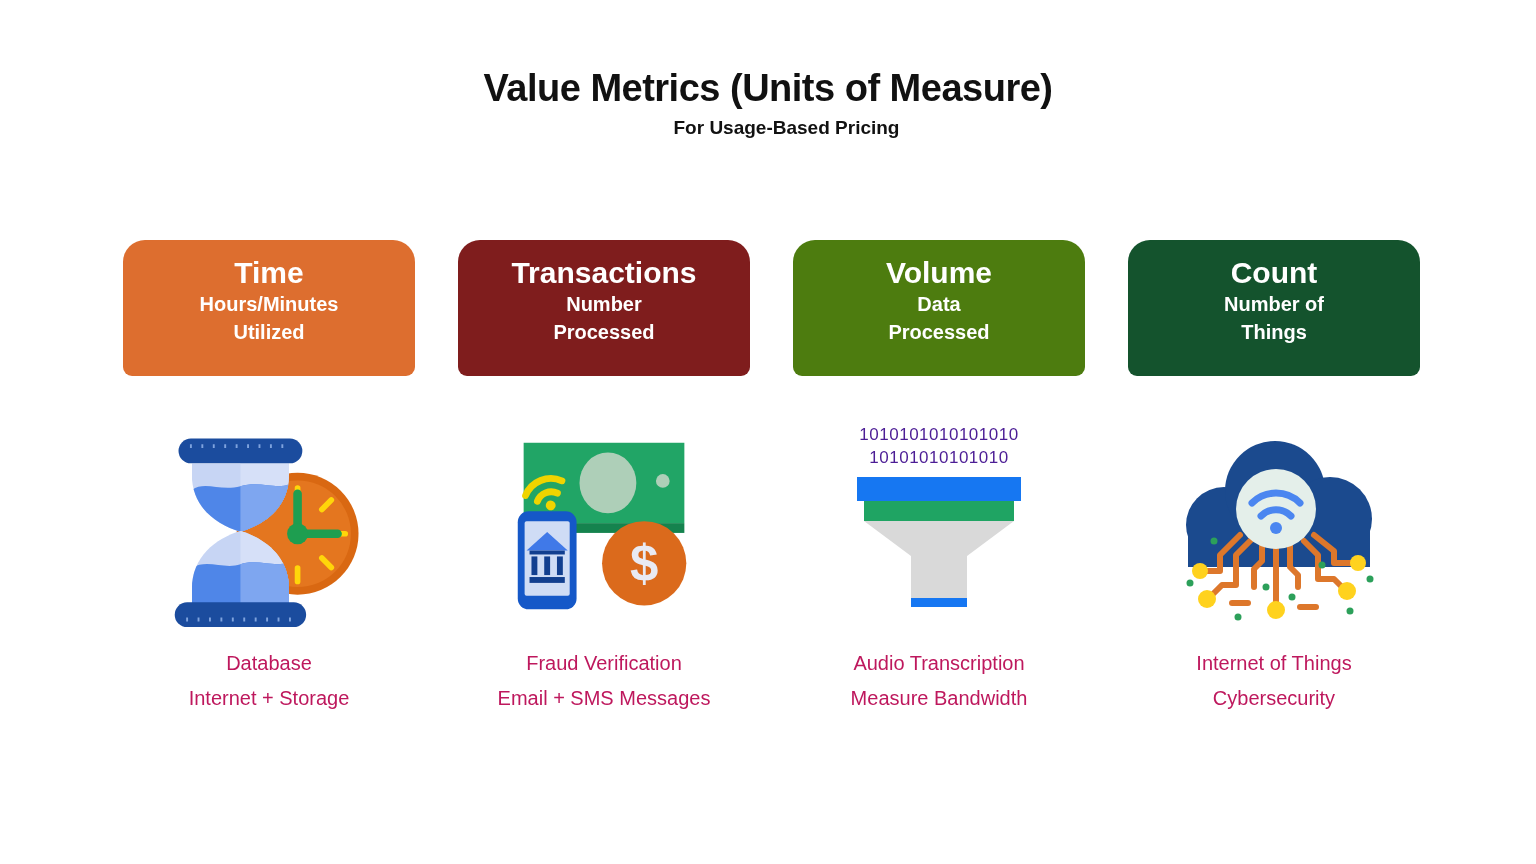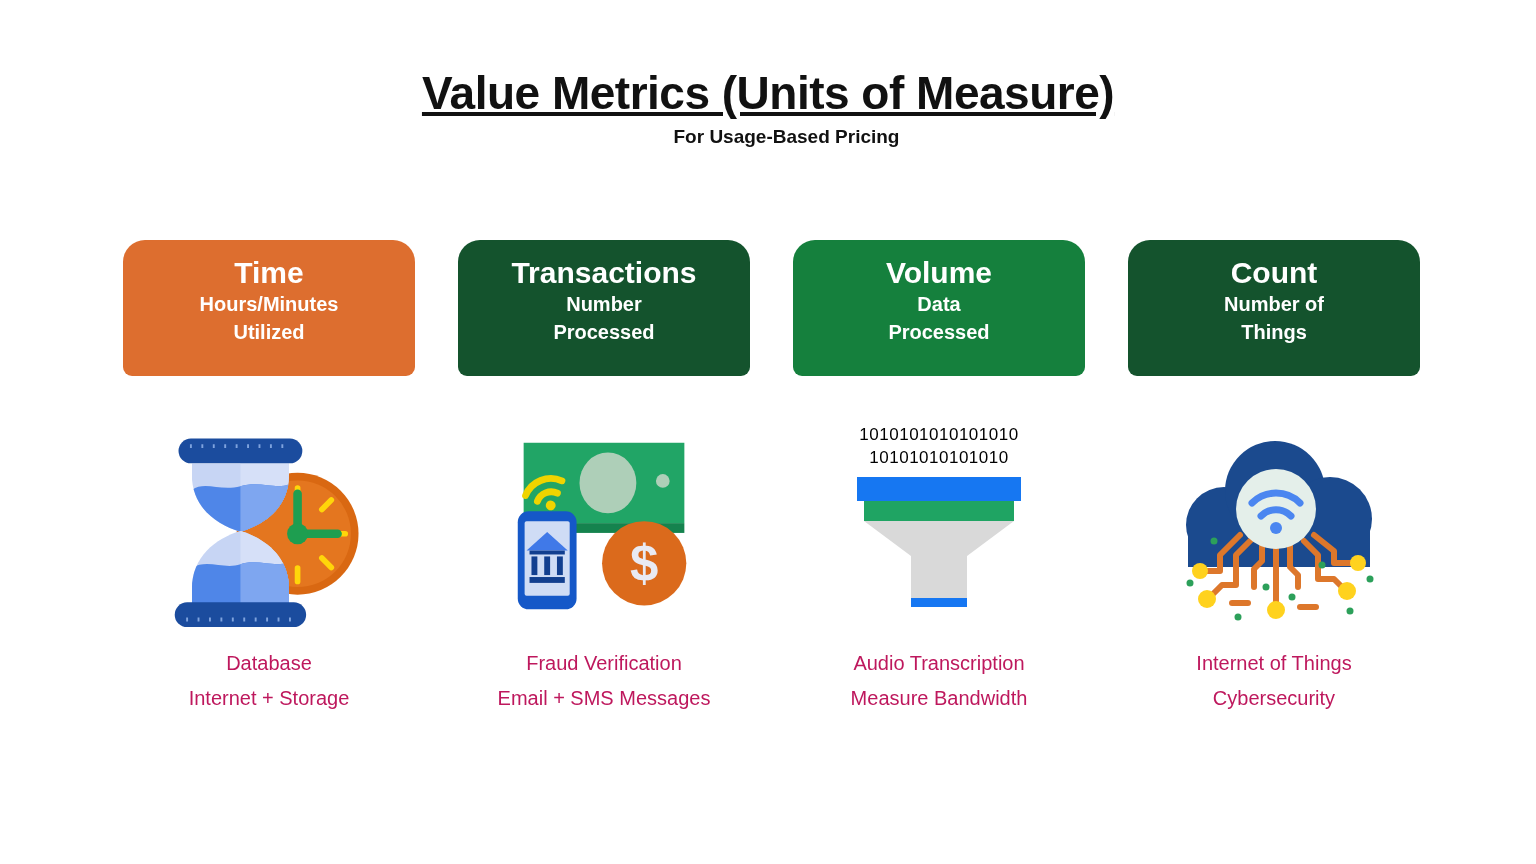--- a/index.html
+++ b/index.html
@@ -1,44 +1,44 @@
 <!DOCTYPE html>
 <html><head>
 <meta charset="utf-8">
 <style>
   html,body{margin:0;padding:0;background:#ffffff;}
   .canvas{
     position:relative;width:1536px;height:864px;background:#ffffff;overflow:hidden;
     font-family:"Liberation Sans", sans-serif;
   }
   .header{position:absolute;top:68px;left:0;width:100%;text-align:center;color:#111111;}
-  .title{font-size:46px;font-weight:800;letter-spacing:-0.5px;line-height:1.1;text-decoration:underline;}
+  .title{font-size:38px;font-weight:800;letter-spacing:-0.5px;line-height:1.1;}
   .subtitle{font-size:19px;font-weight:700;margin-top:7px;margin-left:37px;}
   .columns{
     position:absolute;left:123px;top:240px;width:1297px;
     display:flex;justify-content:space-between;
   }
   .col{width:292px;display:flex;flex-direction:column;align-items:center;}
   .card{
     width:100%;height:136px;border-radius:22px 22px 9px 9px;color:#ffffff;
     text-align:center;box-sizing:border-box;padding-top:15px;
   }
   .card--orange{background:#DD6E2F;}
-  .card--green{background:#14532d;}
-  .card--blue{background:#15803d;}
+  .card--green{background:#7f1d1d;}
+  .card--blue{background:#4d7c0f;}
   .card--navy{background:#14532d;}
   .card-title{font-size:30px;font-weight:700;line-height:1.2;}
   .card-sub{font-size:20px;font-weight:700;line-height:1.38;margin-top:0;}
   .iconbox{
     height:225px;width:100%;margin-top:40px;
     display:flex;align-items:center;justify-content:center;
   }
   .iconbox--stack{flex-direction:column;justify-content:flex-start;padding-top:8px;box-sizing:border-box;}
   .binary{
-    font-size:17px;font-weight:500;color:#000000;letter-spacing:0.5px;
+    font-size:17px;font-weight:500;color:#4c1d95;letter-spacing:0.5px;
     line-height:1.33;text-align:center;margin-bottom:8px;
   }
   .examples{margin-top:12px;text-align:center;color:#be185d;}
   .example{font-size:20px;line-height:1;margin-top:15px;}
   .example:first-child{margin-top:0;}
 </style>
 </head>
 <body>
 
 <div class="canvas">

